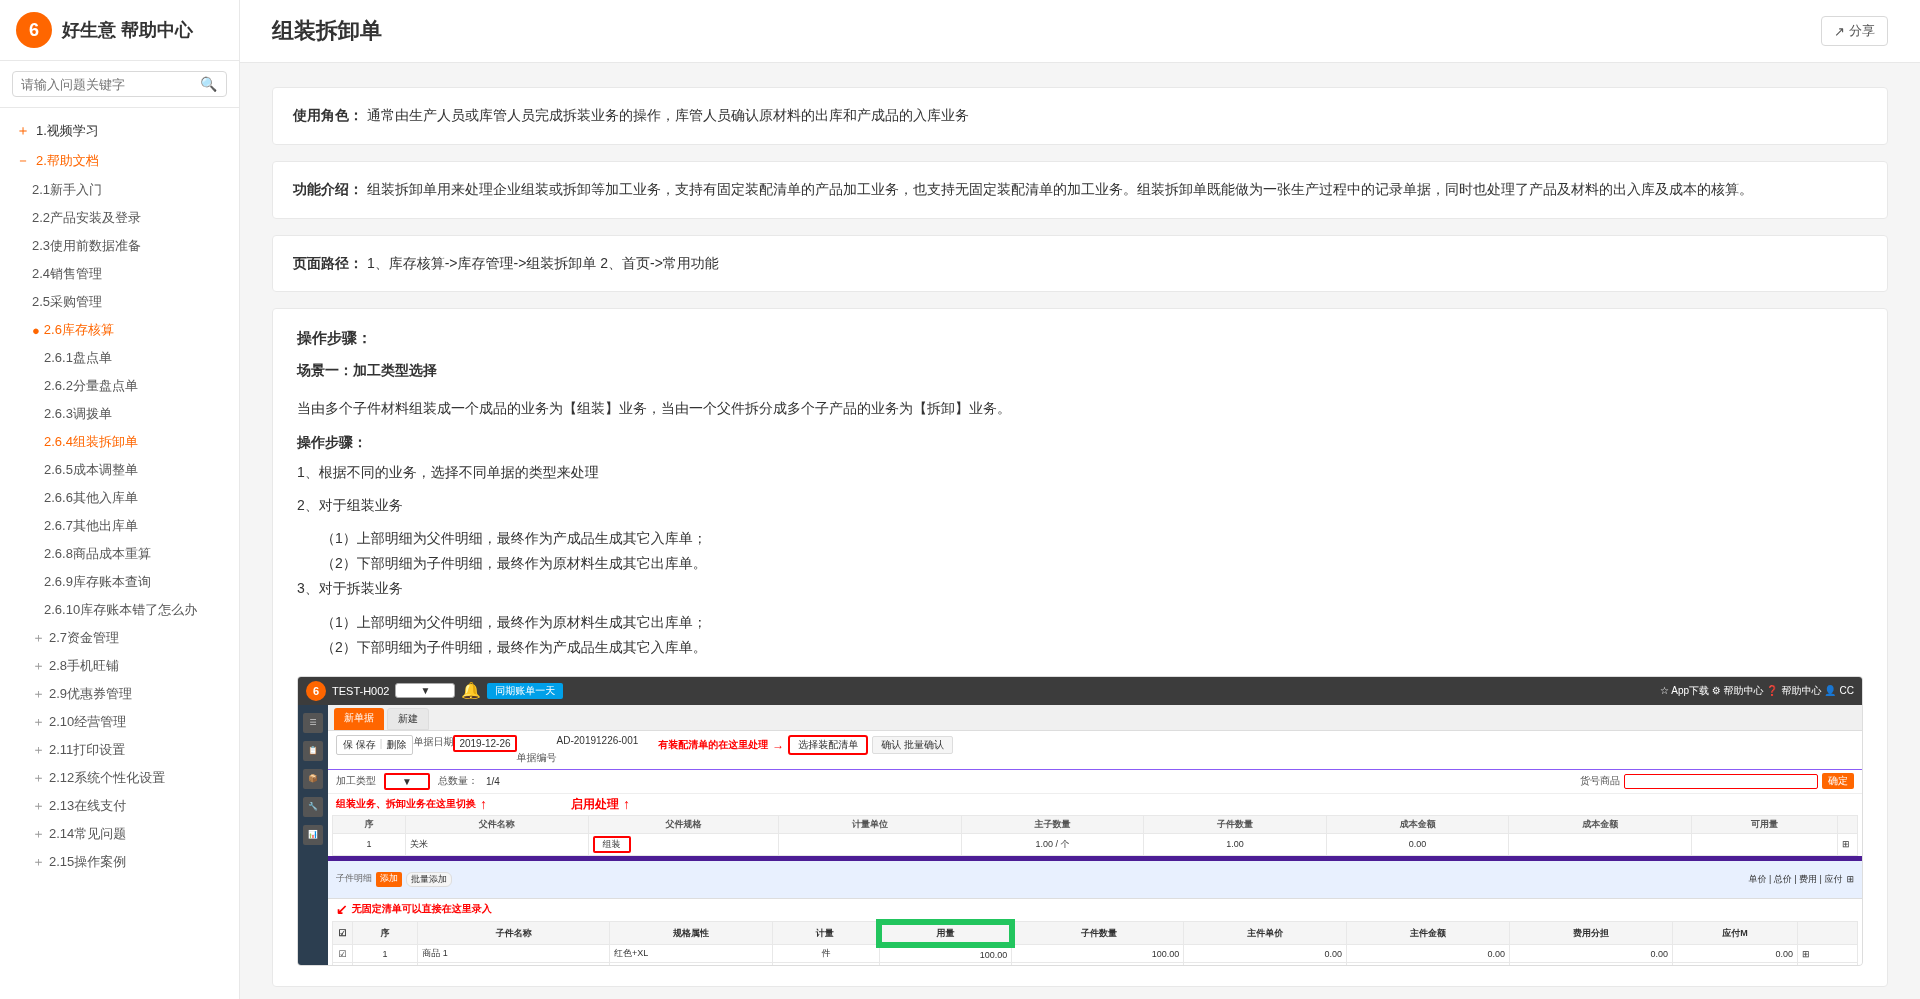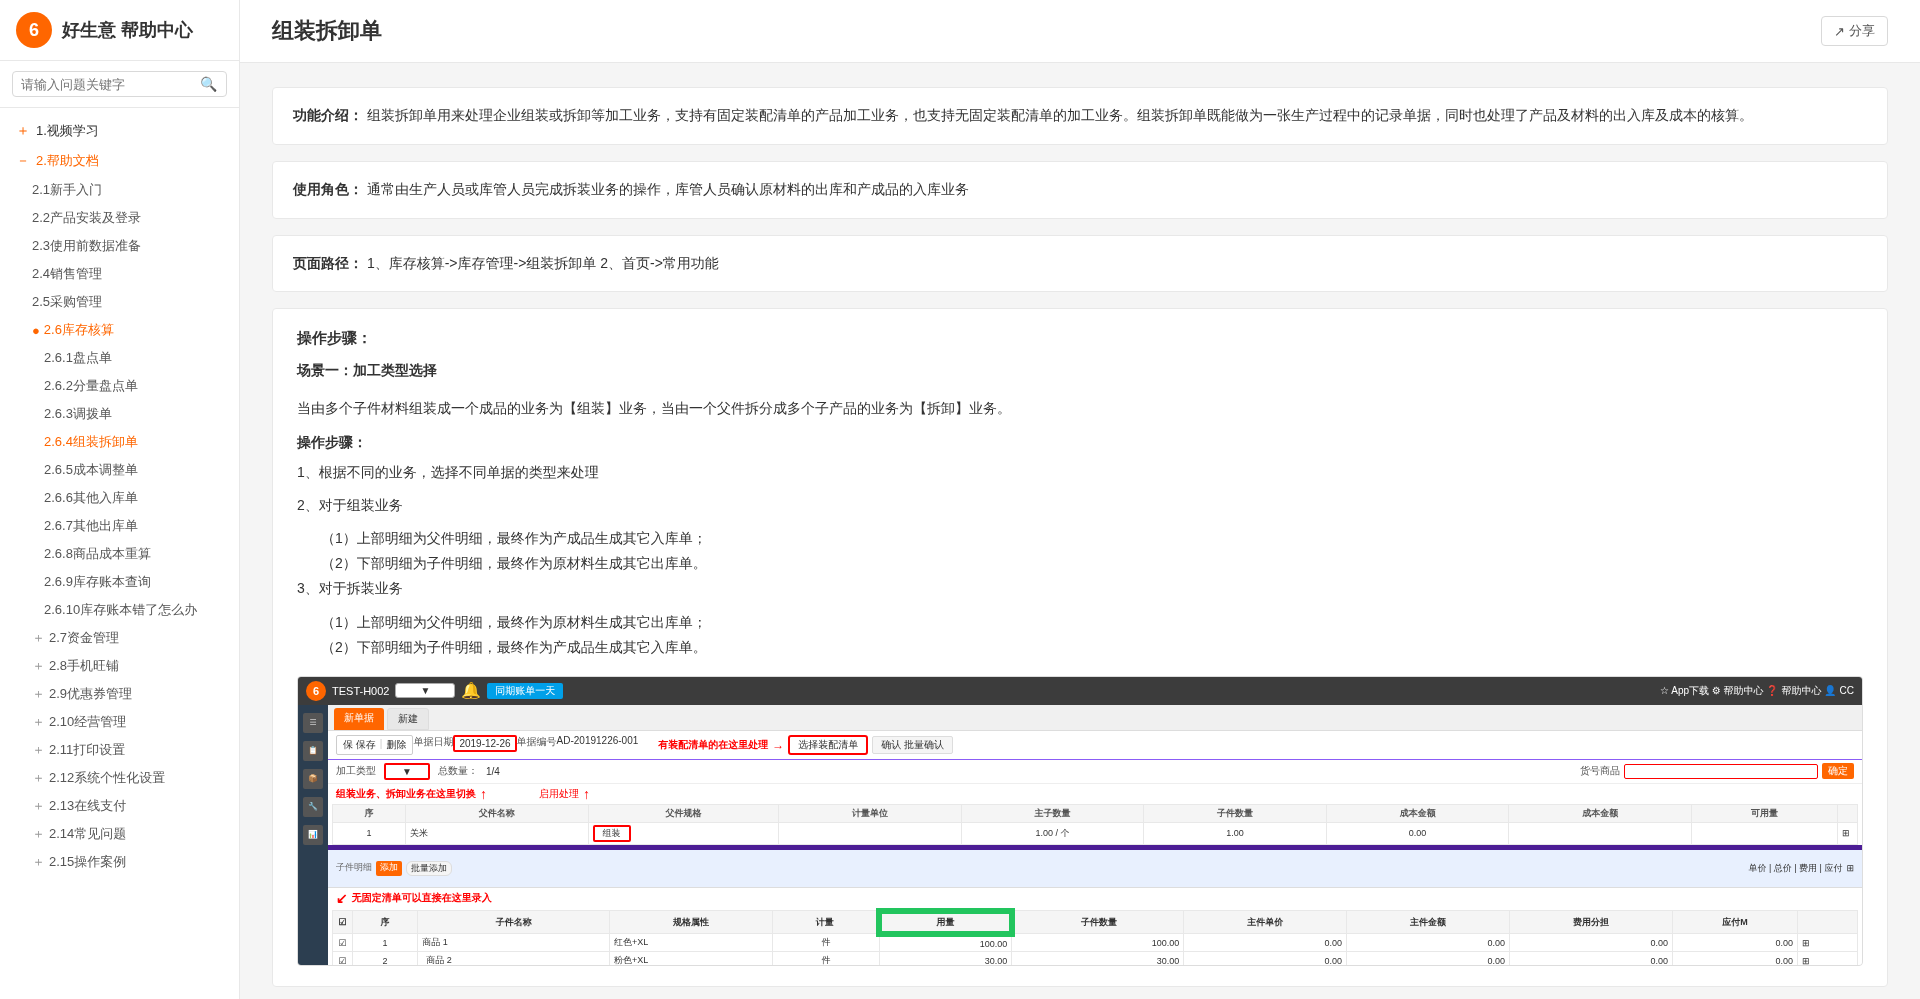--- a/index.html
+++ b/index.html
@@ -258,27 +258,27 @@
     <h1 class="main-title">组装拆卸单</h1>
     <button class="share-btn">
       <span>↗</span>
       <span>分享</span>
     </button>
   </div>
 
   <div class="content-area">
 
     <div class="info-box">
+      <span style="font-weight:bold;">使用角色：</span>
+      <span>通常由生产人员或库管人员完成拆装业务的操作，库管人员确认原材料的出库和产成品的入库业务</span>
+    </div>
+
+    <div class="info-box">
       <span style="font-weight:bold;">功能介绍：</span>
       <span>组装拆卸单用来处理企业组装或拆卸等加工业务，支持有固定装配清单的产品加工业务，也支持无固定装配清单的加工业务。组装拆卸单既能做为一张生产过程中的记录单据，同时也处理了产品及材料的出入库及成本的核算。</span>
-    </div>
-
-    <div class="info-box">
-      <span style="font-weight:bold;">使用角色：</span>
-      <span>通常由生产人员或库管人员完成拆装业务的操作，库管人员确认原材料的出库和产成品的入库业务</span>
     </div>
 
     <div class="info-box">
       <span style="font-weight:bold;">页面路径：</span>
       <span>1、库存核算-&gt;库存管理-&gt;组装拆卸单 2、首页-&gt;常用功能</span>
     </div>
 
     <div class="ops-section">
       <div class="ops-title">操作步骤：</div>
 
@@ -333,21 +333,21 @@
               </div>
 
               <div style="background:#fff; padding:4px 8px; border-bottom:1px solid #8b5cf6; display:flex; align-items:flex-start; gap:0; flex-wrap:wrap;">
                 <div style="border:1px solid #ccc; border-radius:2px; padding:2px 6px; font-size:10px; display:flex; gap:4px;">
                   <span>保 保存</span>
                   <span style="color:#ccc;">|</span>
                   <span>删除</span>
                 </div>
                 <span style="font-size:10px; color:#555;">单据日期</span>
                 <div style="border:2px solid red; border-radius:2px; padding:1px 4px; font-size:10px;">2019-12-26</div>
-                <span style="font-size:10px; color:#555;">单据编号</span>
+                <span style="font-size:10px; color:#555;margin-top:16px;">单据编号</span>
                 <span style="font-size:10px;">AD-20191226-001</span>
 
                 <div style="position:relative; display:inline-flex; align-items:center; gap:4px; margin-left:20px;">
                   <span style="color:red; font-size:10px; font-weight:bold;">有装配清单的在这里处理</span>
                   <span style="color:red; font-size:12px;">→</span>
                   <div style="border:2px solid red; border-radius:3px; padding:1px 8px; font-size:10px; background:#fff;">
                     <span>选择装配清单</span>
                   </div>
                   <div style="font-size:10px; padding:1px 8px; background:#f5f5f5; border:1px solid #ddd; border-radius:2px;">确认 批量确认</div>
                 </div>
@@ -362,21 +362,21 @@
                   <span style="color:#555; font-size:10px;">货号商品</span>
                   <input style="border: 1px solid red; border-radius: 2px; padding: 1px 30px; font-size: 10px;">
                   <button style="background:#ff6600; color:#fff; border:none; border-radius:2px; padding:1px 6px; font-size:10px;">确定</button>
                 </div>
               </div>
 
               <div style="position:relative; padding:0 8px;">
                 <div style="display:inline-flex; align-items:center; gap:4px; padding:2px 0;">
                   <span style="color:red; font-size:10px; font-weight:bold;">组装业务、拆卸业务在这里切换</span>
                   <span style="color:red; font-size:14px;">↑</span>
-                  <span style="margin-left:48px; color:red; font-size:10px; font-weight:normal;">启用处理</span>
+                  <span style="margin-left:80px; color:red; font-size:12px; font-weight:bold;">启用处理</span>
                   <span style="color:red; font-size:14px;">↑</span>
                 </div>
               </div>
 
               <div style="overflow-x:auto; margin:0 4px;">
                 <table style="width:100%; border-collapse:collapse; font-size:9px;">
                   <thead>
                     <tr style="background:#f5f5f5;">
                       <th style="border:1px solid #e8e8e8; padding:2px 4px; color:#555;">序</th>
                       <th style="border:1px solid #e8e8e8; padding:2px 4px; color:#555;">父件名称</th>

